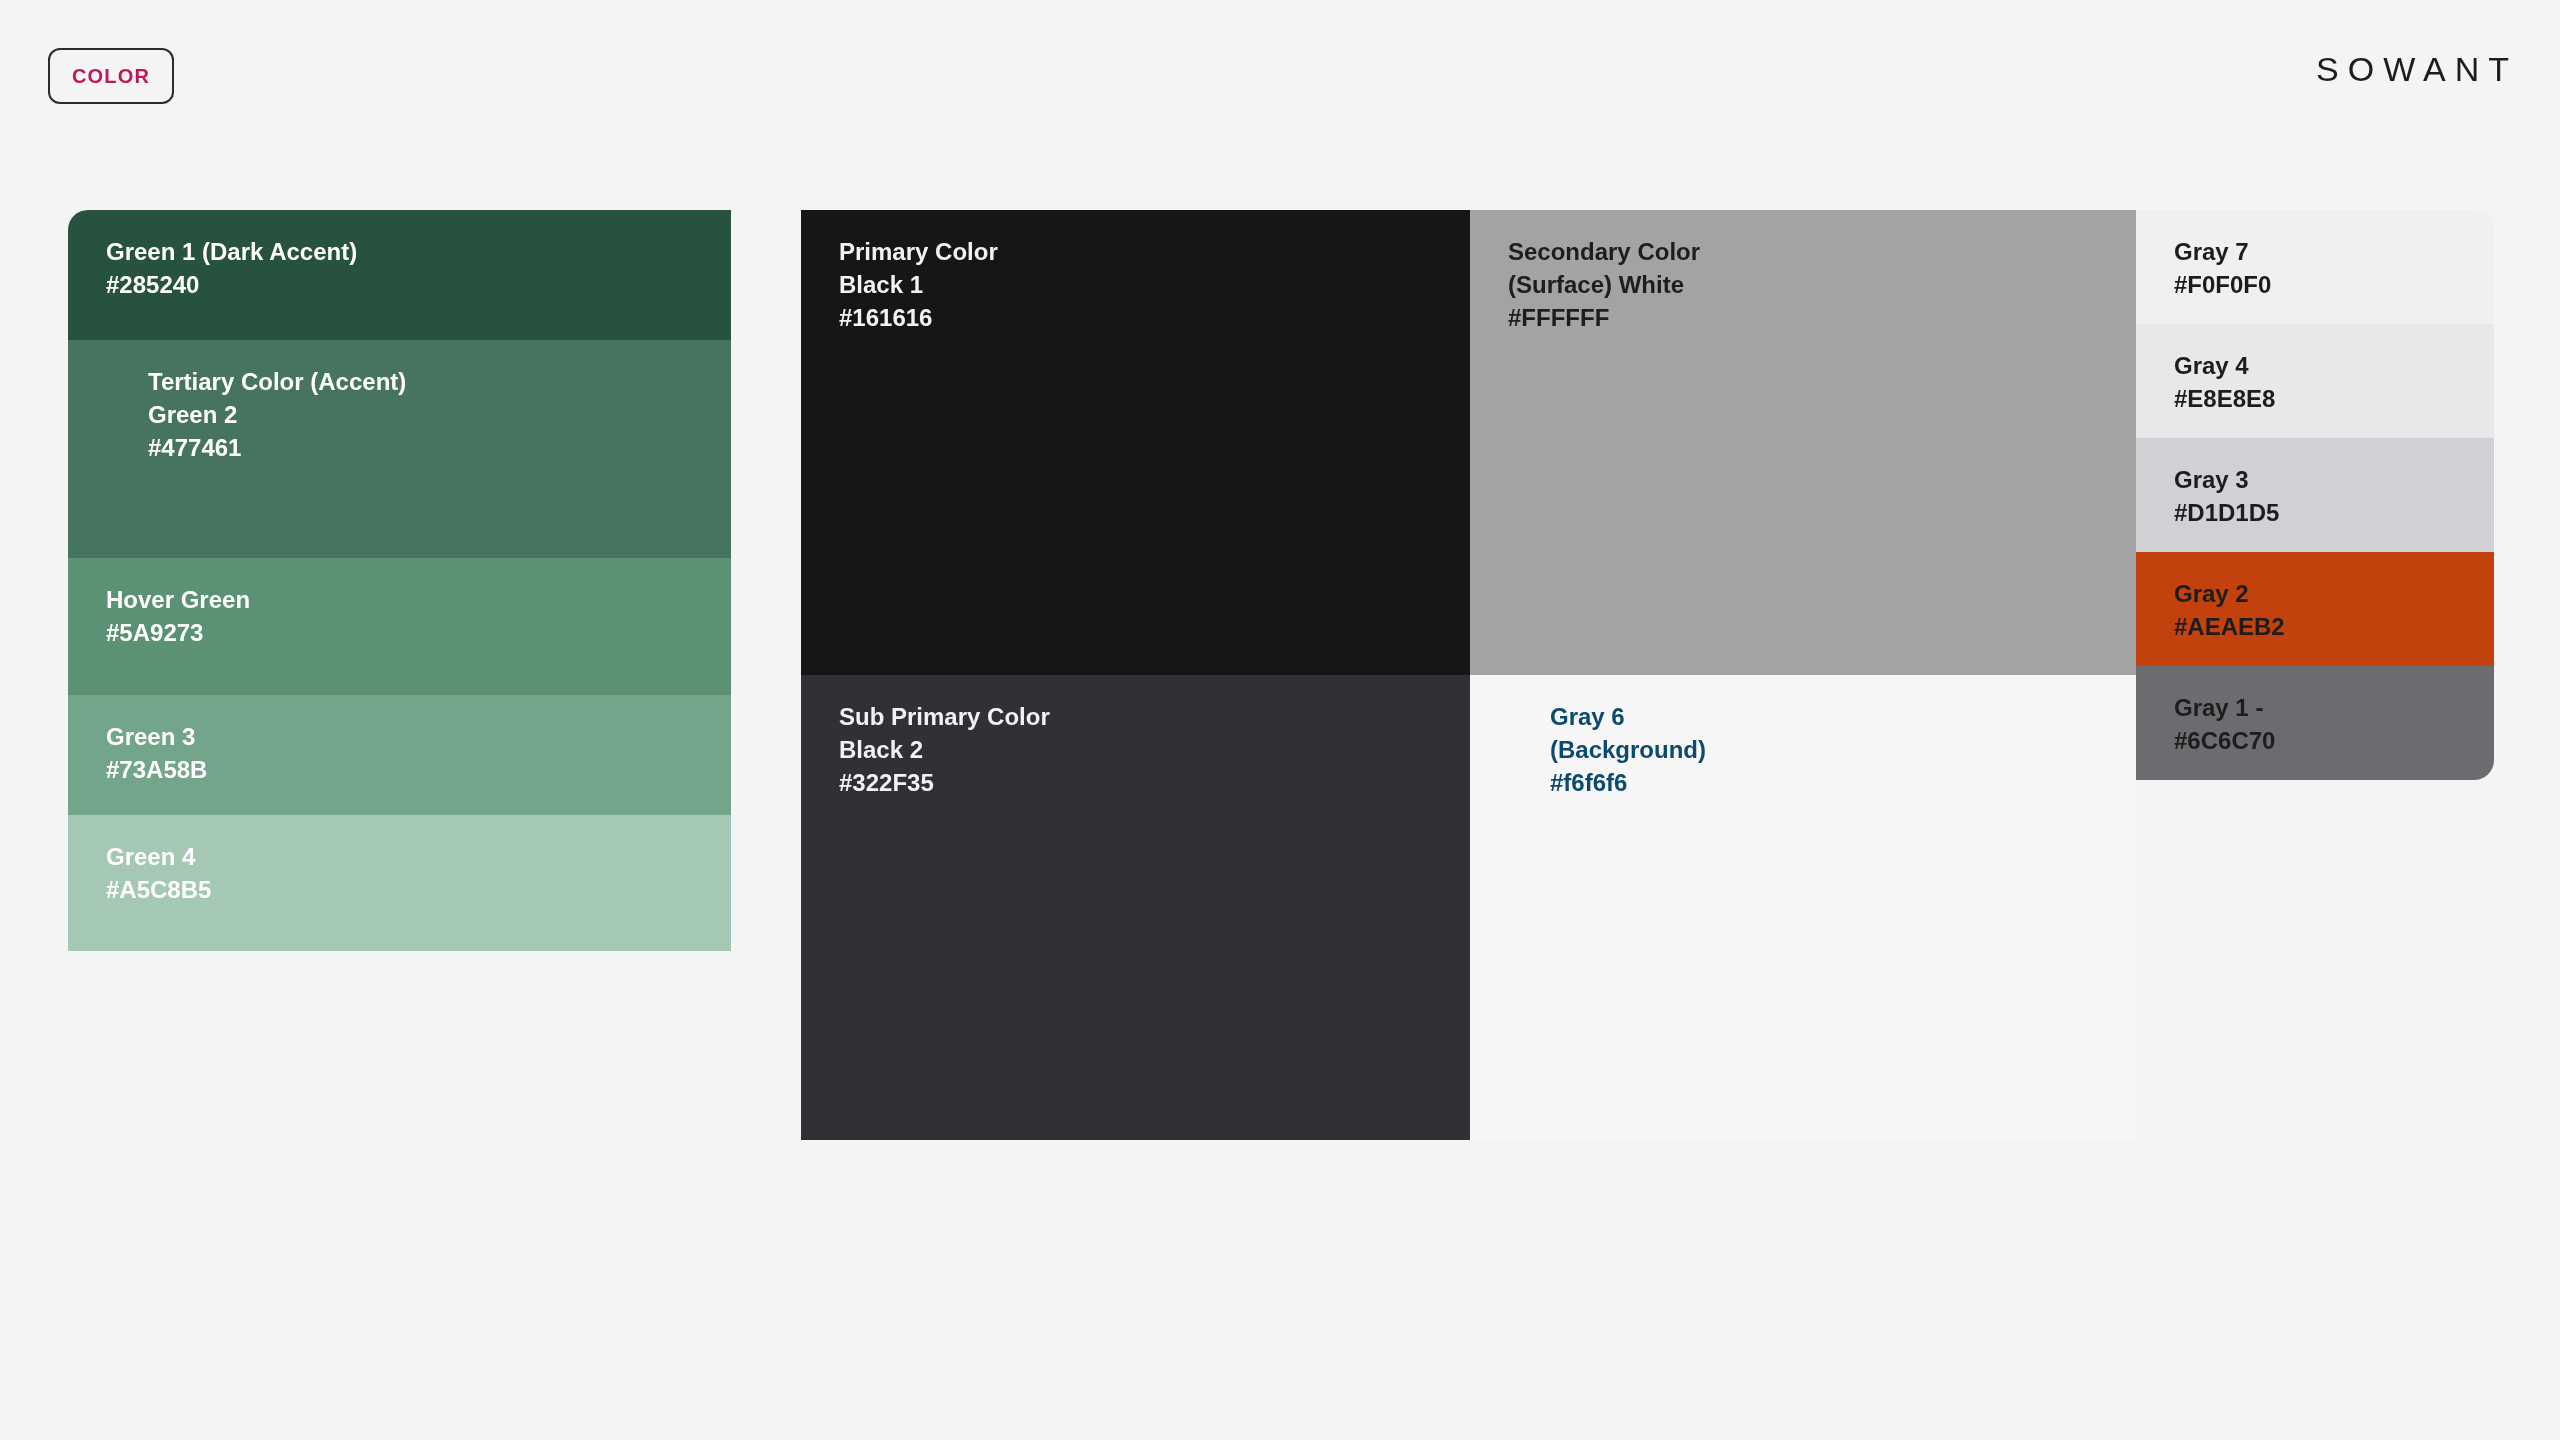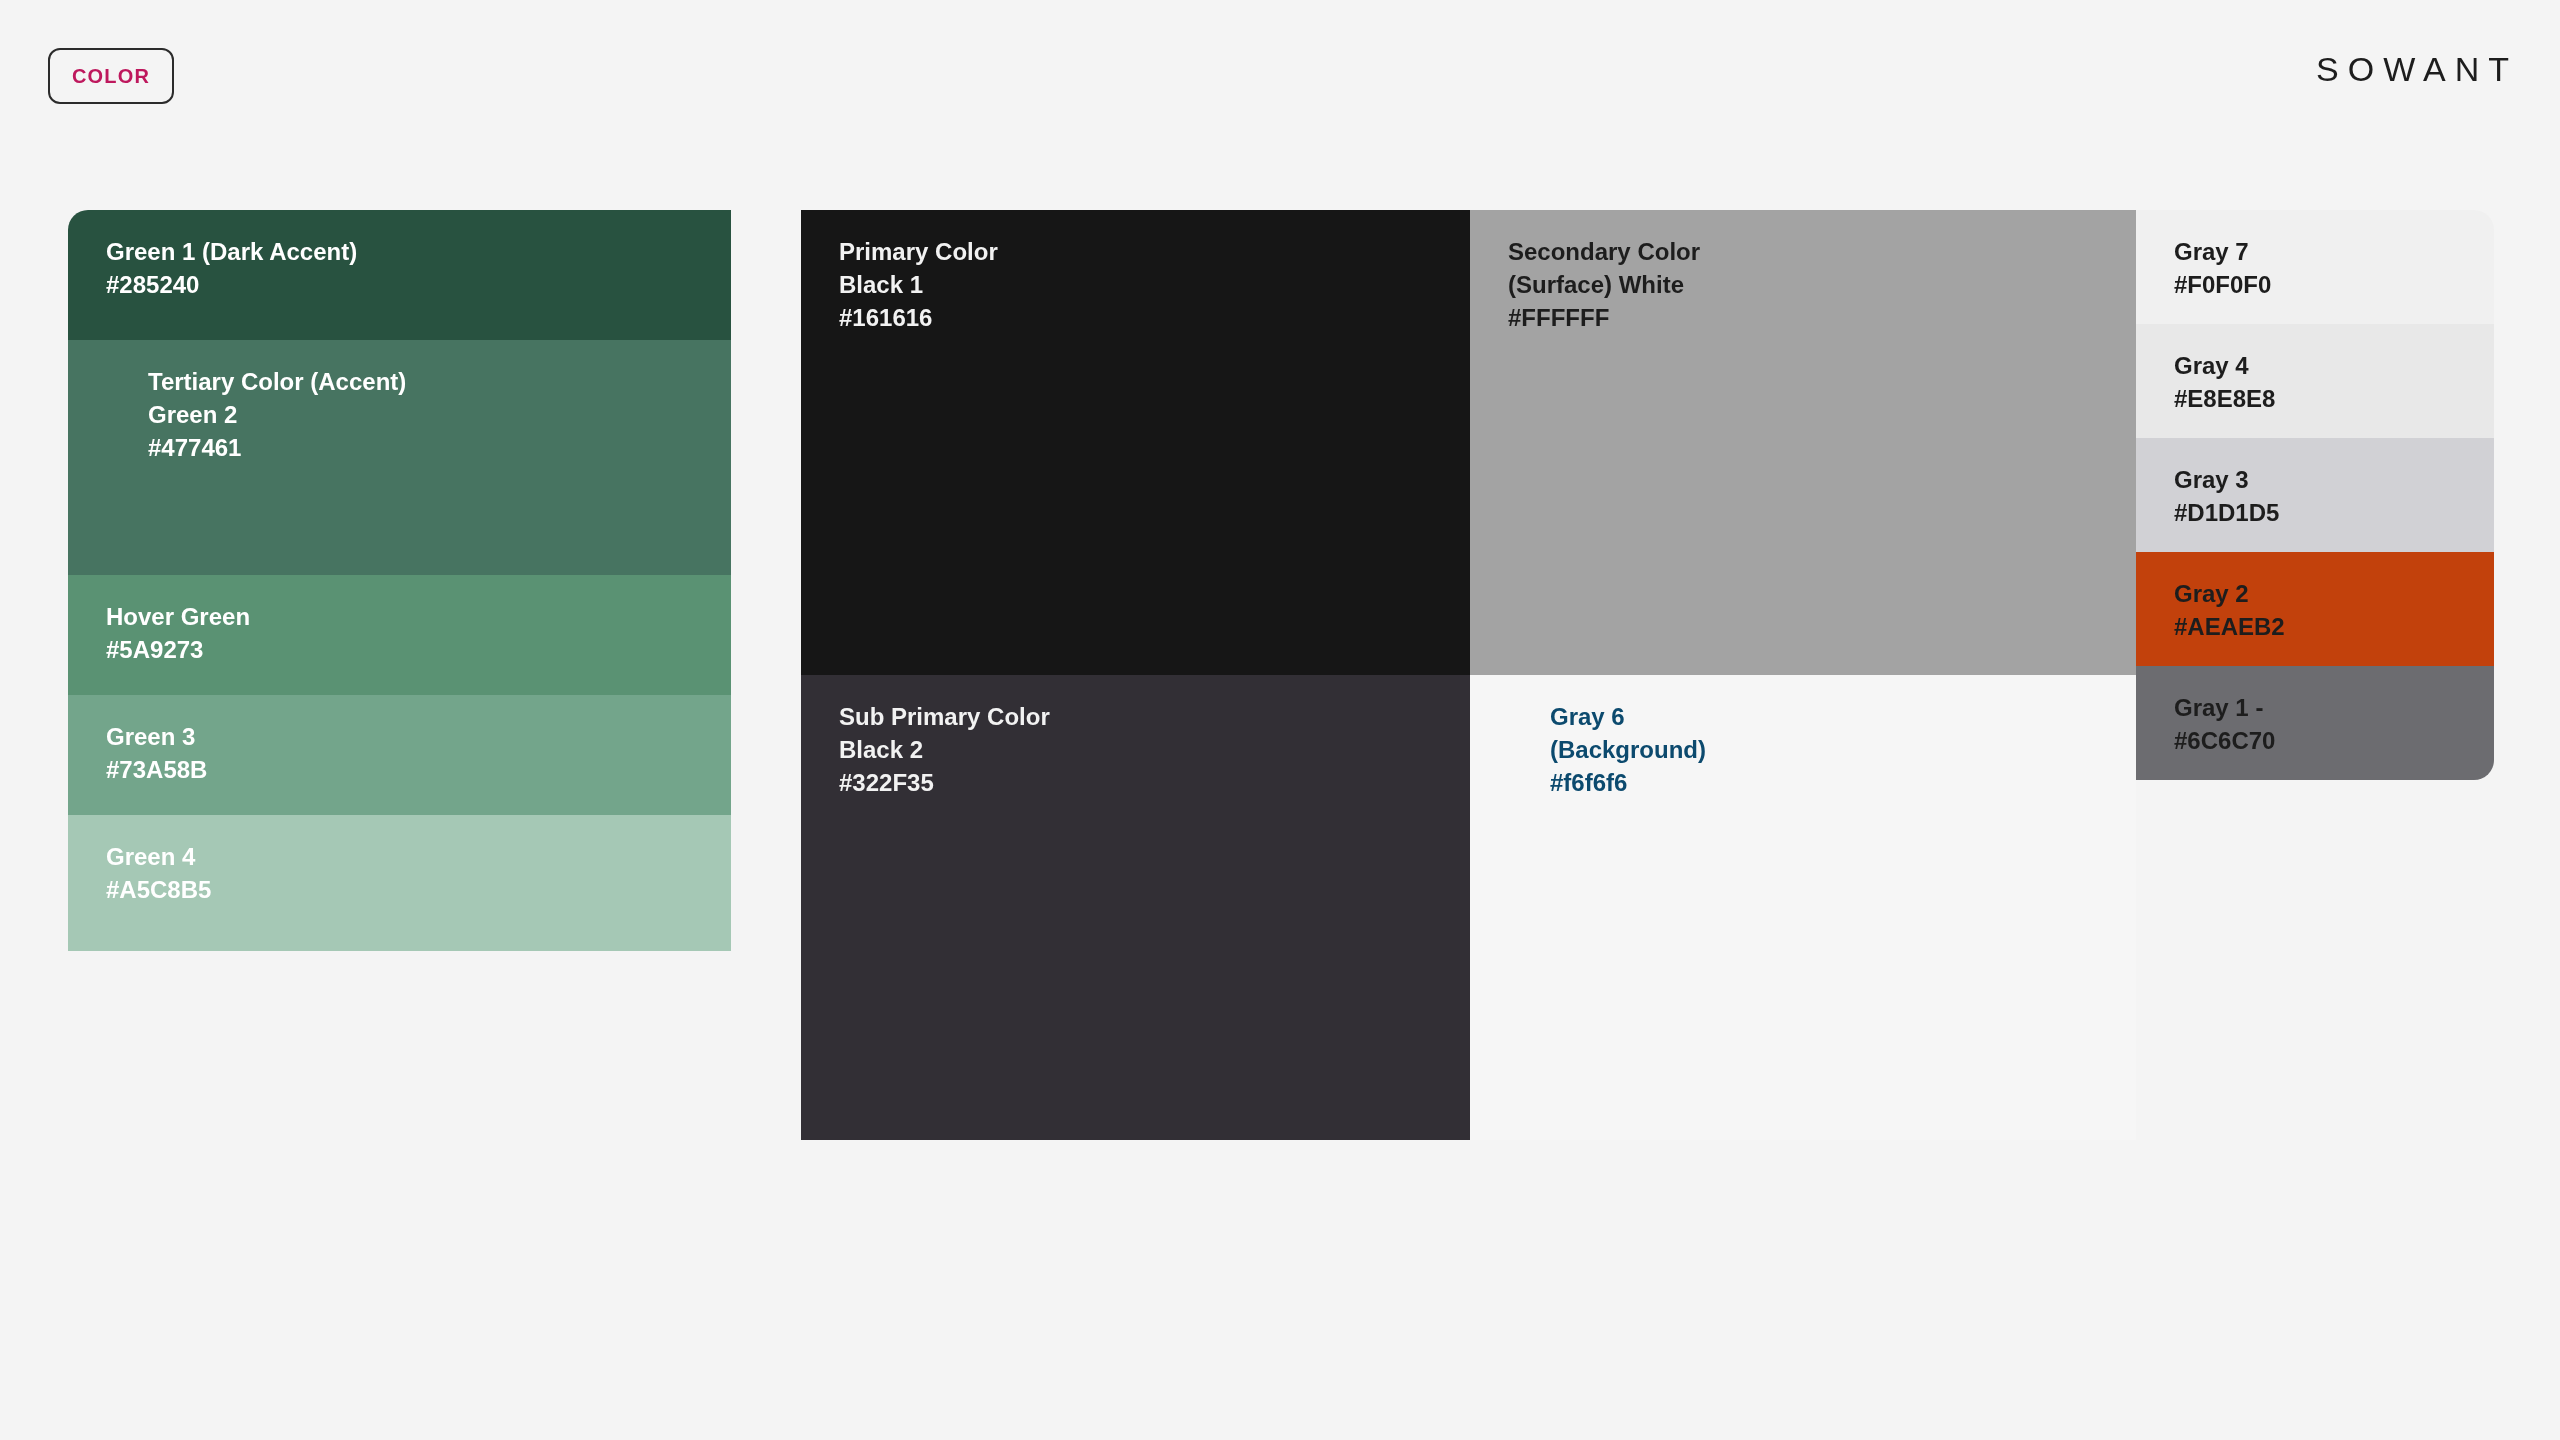--- a/index.html
+++ b/index.html
@@ -107,21 +107,21 @@
   <div class="column col-green">
     <div class="swatch tl" style="top:0px;height:130px;background:#285240;color:#ffffff">
       <div class="lines">Green 1 (Dark Accent)
 #285240</div>
     </div>
     <div class="swatch" style="top:130px;height:235px;background:#477461;color:#ffffff">
       <div class="lines indent-1">Tertiary Color (Accent)
 Green 2
 #477461</div>
     </div>
-    <div class="swatch" style="top:365px;height:156px;background:#5A9273;color:#ffffff">
+    <div class="swatch" style="top:348px;height:156px;background:#5A9273;color:#ffffff">
       <div class="lines">Hover Green
 #5A9273</div>
     </div>
     <div class="swatch" style="top:485px;height:120px;background:#73A58B;color:#ffffff">
       <div class="lines">Green 3
 #73A58B</div>
     </div>
     <div class="swatch" style="top:605px;height:136px;background:#A5C8B5;color:#ffffff">
       <div class="lines">Green 4
 #A5C8B5</div>

